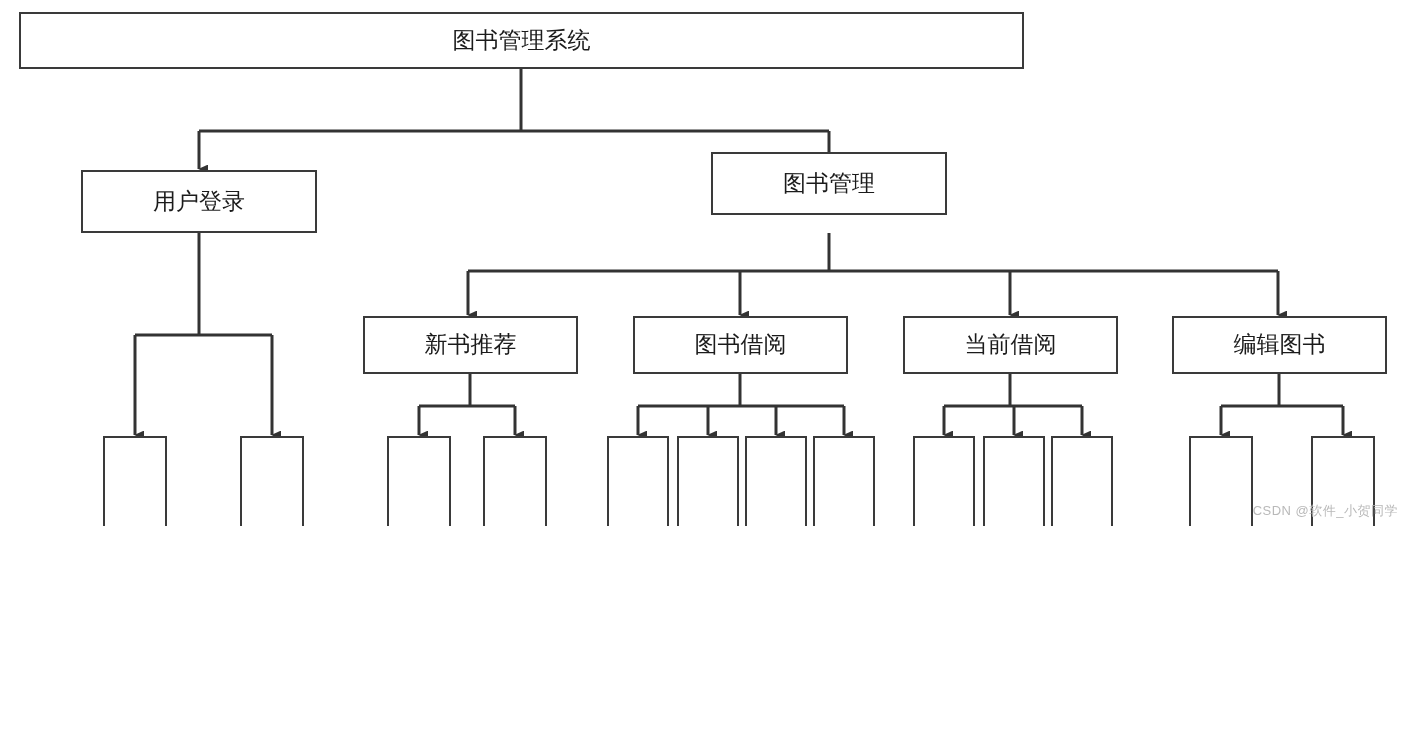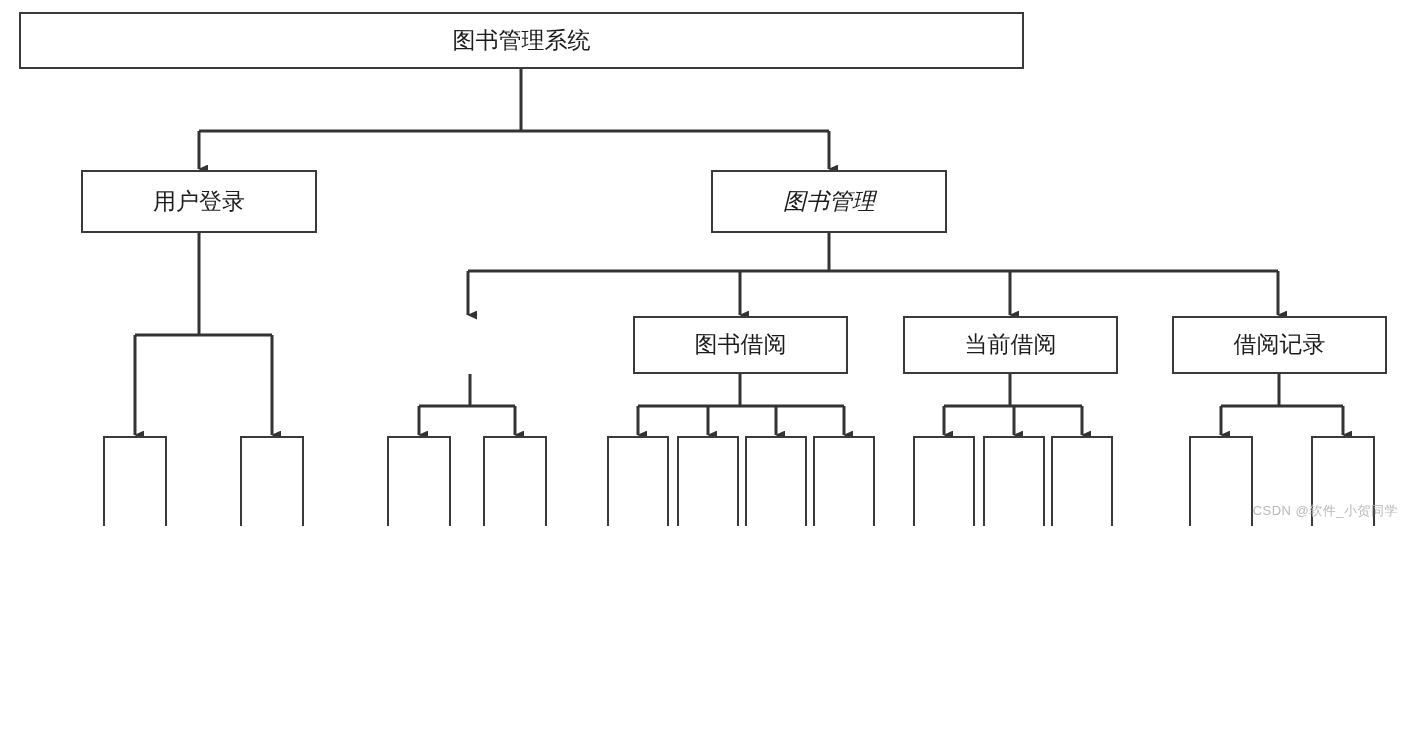--- a/index.html
+++ b/index.html
@@ -110,35 +110,38 @@
   </svg>
 
   <div class="node h-node" style="left: 19px; top: 12px; width: 1005px; height: 57px;">
     <span class="node-label">图书管理系统</span>
   </div>
 
   <div class="node h-node" style="left: 81px; top: 170px; width: 236px; height: 63px;">
     <span class="node-label">用户登录</span>
   </div>
 
-  <div class="node h-node" style="left: 711px; top: 170px; width: 236px; height: 63px; font-style: italic;">
+  <div class="node h-node" style="left: 711px; top: 152px; width: 236px; height: 63px;">
     <span class="node-label">图书管理</span>
   </div>
 
+  <div class="node h-node" style="left: 363px; top: 316px; width: 215px; height: 58px;">
+    <span class="node-label">新书推荐</span>
+  </div>
 
   <div class="node h-node" style="left: 903px; top: 316px; width: 215px; height: 58px;">
     <span class="node-label">当前借阅</span>
   </div>
 
   <div class="node h-node" style="left: 633px; top: 316px; width: 215px; height: 58px;">
     <span class="node-label">图书借阅</span>
   </div>
 
   <div class="node h-node" style="left: 1172px; top: 316px; width: 215px; height: 58px;">
-    <span class="node-label">借阅记录</span>
+    <span class="node-label">编辑图书</span>
   </div>
 
   <div class="node v-node" style="left: 103px; top: 436px; width: 64px; height: 297px;">
     <span class="node-label">用户登录</span>
   </div>
 
   <div class="node v-node" style="left: 240px; top: 436px; width: 64px; height: 297px;">
     <span class="node-label">注销登录</span>
   </div>
 

